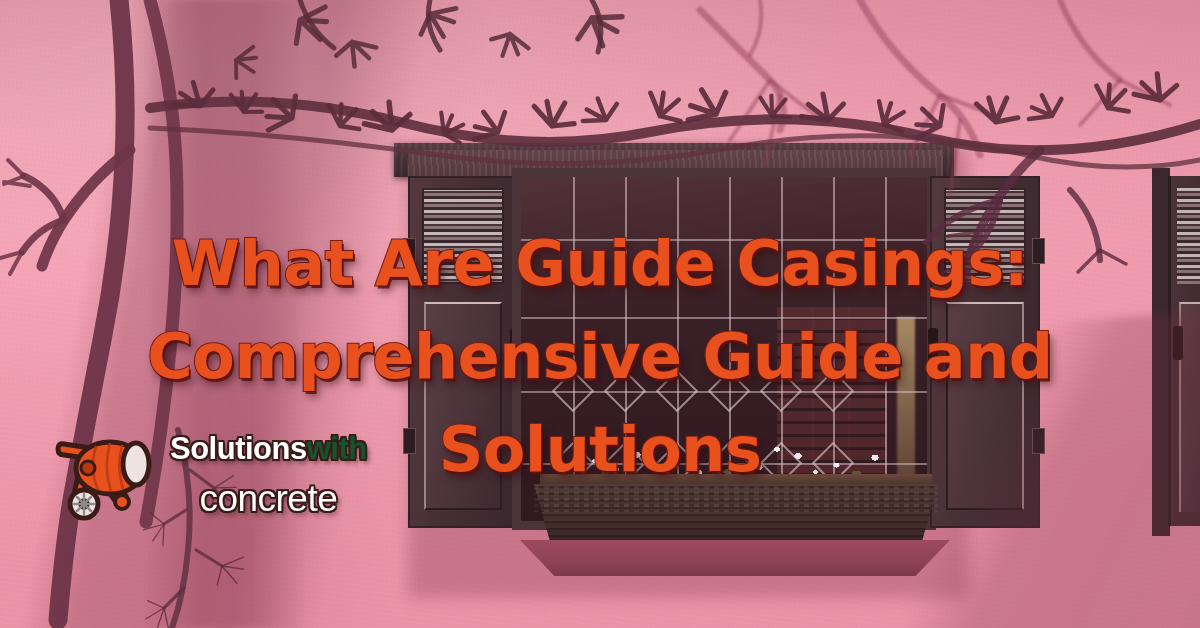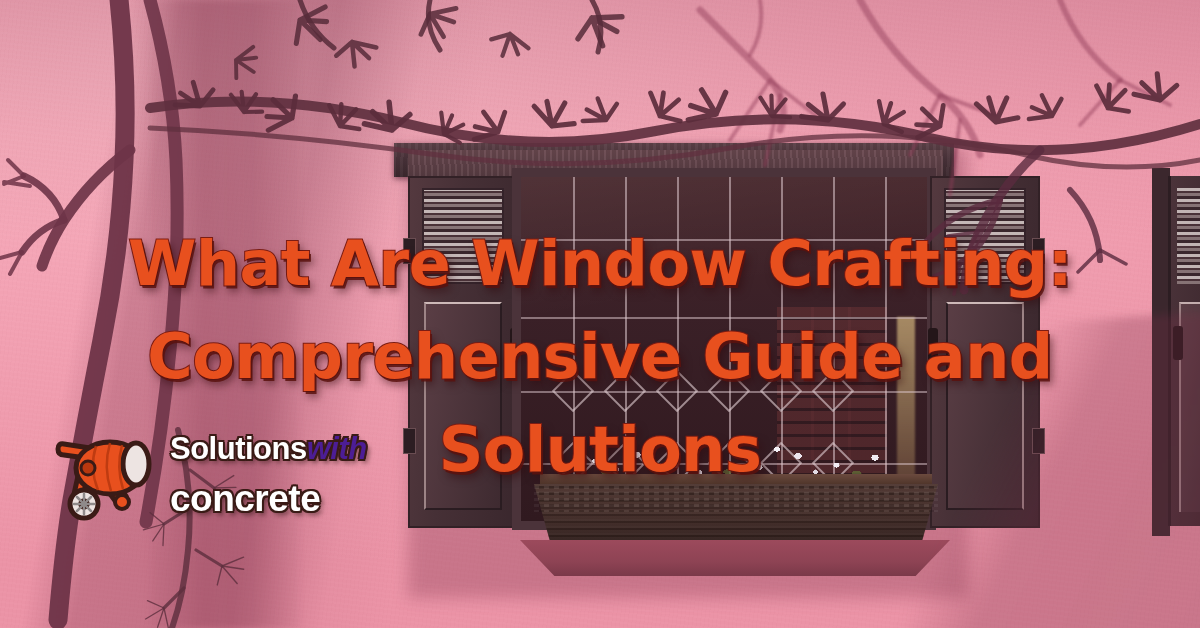--- a/index.html
+++ b/index.html
@@ -251,37 +251,36 @@
     position:absolute;left:52px;top:424px;
     width:300px;height:100px;
     display:flex;align-items:center;gap:6px;
   }
   .logo-mark{width:112px;height:100px;flex:0 0 112px;}
   .logo-text{
     display:flex;flex-direction:column;justify-content:center;
     line-height:1;padding-top:2px;
   }
   .logo-line1{font-size:31px;font-weight:bold;letter-spacing:-.5px;white-space:nowrap;}
-  .logo-line2{font-size:37px;font-weight:bold;letter-spacing:-.5px;white-space:nowrap;margin-top:16px;}
+  .logo-line2{font-size:37px;font-weight:normal;letter-spacing:-.5px;white-space:nowrap;margin-top:16px;text-align:center;}
   .lw{
     color:#ffffff;
     text-shadow:
       -1.6px -1.6px 0 #3a1b16, 1.6px -1.6px 0 #3a1b16,
       -1.6px 1.6px 0 #3a1b16, 1.6px 1.6px 0 #3a1b16,
       0 2px 0 #3a1b16, 2px 0 0 #3a1b16, -2px 0 0 #3a1b16, 0 -2px 0 #3a1b16,
       3px 4px 5px rgba(35,12,10,.6);
   }
   .lo{
-    color:#4c1d95;
+    color:#14532d;
     text-shadow:
       -1.6px -1.6px 0 #3a1b16, 1.6px -1.6px 0 #3a1b16,
       -1.6px 1.6px 0 #3a1b16, 1.6px 1.6px 0 #3a1b16,
       0 2px 0 #3a1b16, 2px 0 0 #3a1b16, -2px 0 0 #3a1b16, 0 -2px 0 #3a1b16,
       3px 4px 5px rgba(35,12,10,.6);
-    font-style: italic;
   }
 </style>
 </head>
 <body>
 
 <div id="banner">
 
   <div class="photo">
     <div class="wall"></div>
     <div class="stucco"></div>
@@ -493,21 +492,21 @@
         <g transform="translate(222,566) rotate(35) scale(1.4)">
             <use href="#twig"></use>
           </g>
         <g transform="translate(164,608) rotate(135) scale(1.3)">
             <use href="#twig"></use>
           </g>
       </g>
     </svg>
   </div>
 
-  <h1 class="title">What Are Window Crafting:
+  <h1 class="title">What Are Guide Casings:
 Comprehensive Guide and
 Solutions</h1>
 
   <div class="logo">
     <svg class="logo-mark" viewBox="0 0 112 100">
       <g stroke="#3A1B16" stroke-width="5" stroke-linejoin="round" stroke-linecap="round">
 
         <path d="M38 24 L12 20 q-6 -1 -6 5 q0 6 6 6 l22 3 Z" fill="#E8501E"></path>
 
         <path d="M30 34 L22 70 L30 74 L40 40 Z" fill="#E8501E"></path>

